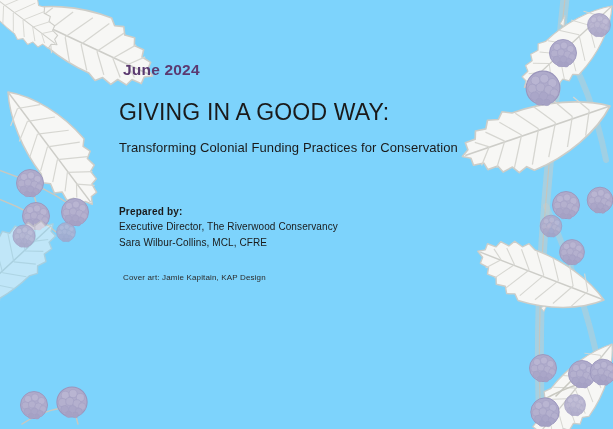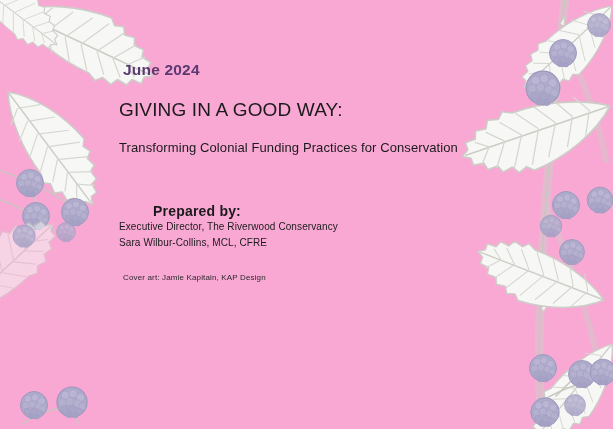--- a/index.html
+++ b/index.html
@@ -9,21 +9,21 @@
     background: #ffffff;
   }
   body {
     font-family: "Liberation Sans", sans-serif;
   }
 
   .page {
     position: relative;
     width: 613px;
     height: 429px;
-    background: #f9a8d4;
+    background: #7dd3fc;
     overflow: hidden;
   }
 
   
   .art-layer {
     position: absolute;
     top: 0;
     left: 0;
     width: 613px;
     height: 429px;
@@ -53,21 +53,21 @@
     font-weight: bold;
     color: #5b3a70;
     letter-spacing: 0.2px;
     white-space: nowrap;
   }
 
   .doc-title {
     position: absolute;
     top: 99px;
     left: 0px;
-    font-size: 19px;
+    font-size: 23px;
     font-weight: 300;
     color: #1a1a1a;
     letter-spacing: 0.15px;
     white-space: nowrap;
   }
 
   .doc-subtitle {
     position: absolute;
     top: 133px;
     left: 0px;
@@ -79,26 +79,25 @@
     letter-spacing: 0.1px;
   }
 
   .credits {
     position: absolute;
     top: 204px;
     left: 0px;
     width: 400px;
   }
   .credits-heading {
-    font-size: 14px;
+    font-size: 10px;
     font-weight: bold;
     color: #1a1a1a;
     line-height: 15px;
     letter-spacing: 0.2px;
-    margin-left: 34px;
   }
   .credits-line {
     font-size: 10px;
     font-weight: normal;
     color: #1a1a1a;
     line-height: 16px;
     letter-spacing: 0.1px;
   }
 
   .cover-art-credit {

